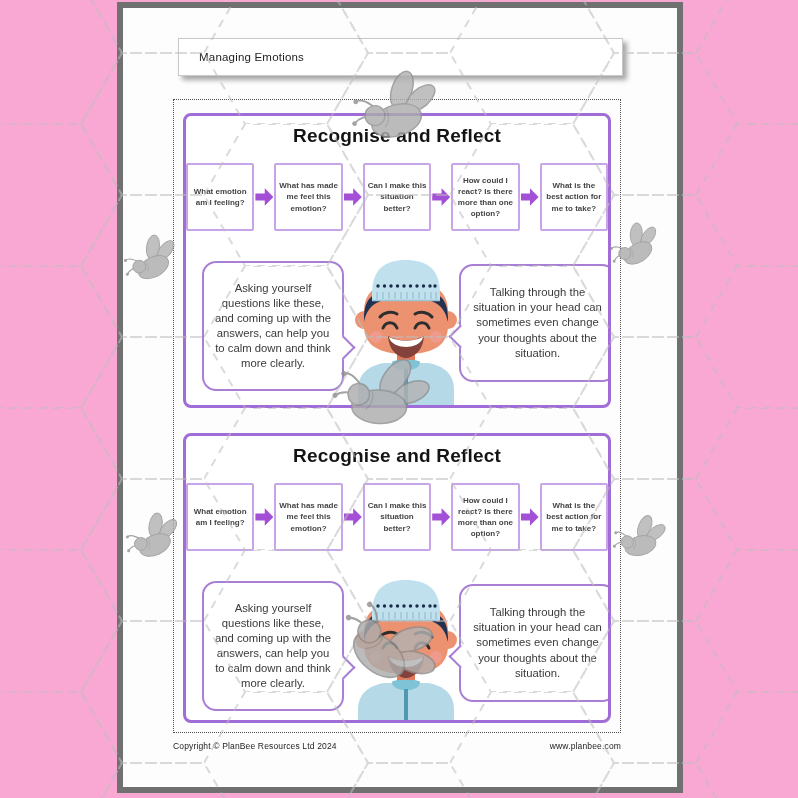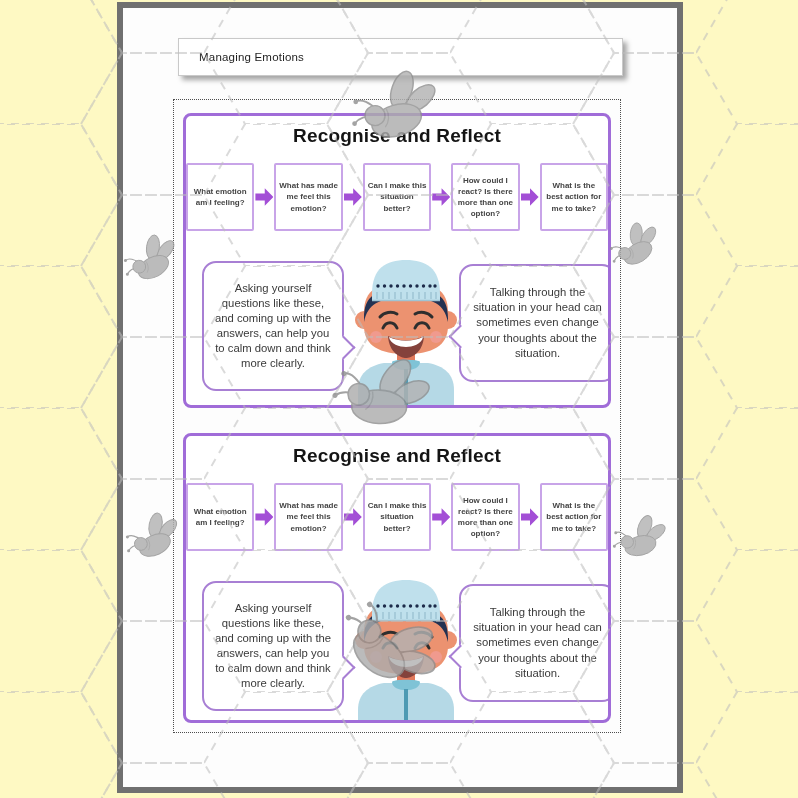--- a/index.html
+++ b/index.html
@@ -1,18 +1,18 @@
 <!DOCTYPE html>
 <html style="--accent-purple: #a34fd6; --card-border: #a06cd8; --step-border: #c8a4e8; --bubble-border: #a87fd4; --frame-gray: #707070; --watermark-gray: #adadad; --cap-blue: #bfe0ec; --shirt-blue: #b5d9e6; --skin: #ec9270;"><head>
 <meta charset="utf-8">
 <style>
   html,body{margin:0;padding:0;background:#fff;}
   .canvas{
     position:relative;width:798px;height:798px;overflow:hidden;
-    background:#fef9c3;
+    background:#f9a8d4;
     font-family:"Liberation Sans", sans-serif;
   }
   
   .hex-overlay{position:absolute;inset:0;z-index:40;pointer-events:none;opacity:.55;}
   
   .page{
     position:absolute;left:117px;top:2px;width:554px;height:779px;
     background:#fdfdfd;border:6px solid var(--frame-gray,#707070);z-index:2;
   }
   .header-box{
@@ -204,20 +204,24 @@
     <div class="bubble bubble-left">
       <span>Asking yourself questions like these, and coming up with the answers, can help you to calm down and think more clearly.</span>
       <span class="tail tail-right"></span>
     </div>
     <div class="bubble bubble-right">
       <span>Talking through the situation in your head can sometimes even change your thoughts about the situation.</span>
       <span class="tail tail-left"></span>
     </div>
   </div>
 
+  <div class="footer">
+    <span>Copyright © PlanBee Resources Ltd 2024</span>
+    <span>www.planbee.com</span>
+  </div>
 
   <svg class="hex-overlay" width="798" height="798">
     <defs>
       <pattern id="hexPat" width="246" height="142" patternUnits="userSpaceOnUse" patternTransform="translate(-42,-18)">
         <g fill="none" stroke="#bdbdbd" stroke-width="2" stroke-dasharray="8 7">
           <path d="M0,71 L41,0 L123,0 L164,71 L123,142 L41,142 Z"></path>
           <path d="M123,142 L164,71 L246,71 L287,142 L246,213 L164,213 Z"></path>
           <path d="M123,0 L164,-71 L246,-71 L287,0 L246,71 L164,71 Z"></path>
         </g>
       </pattern>

